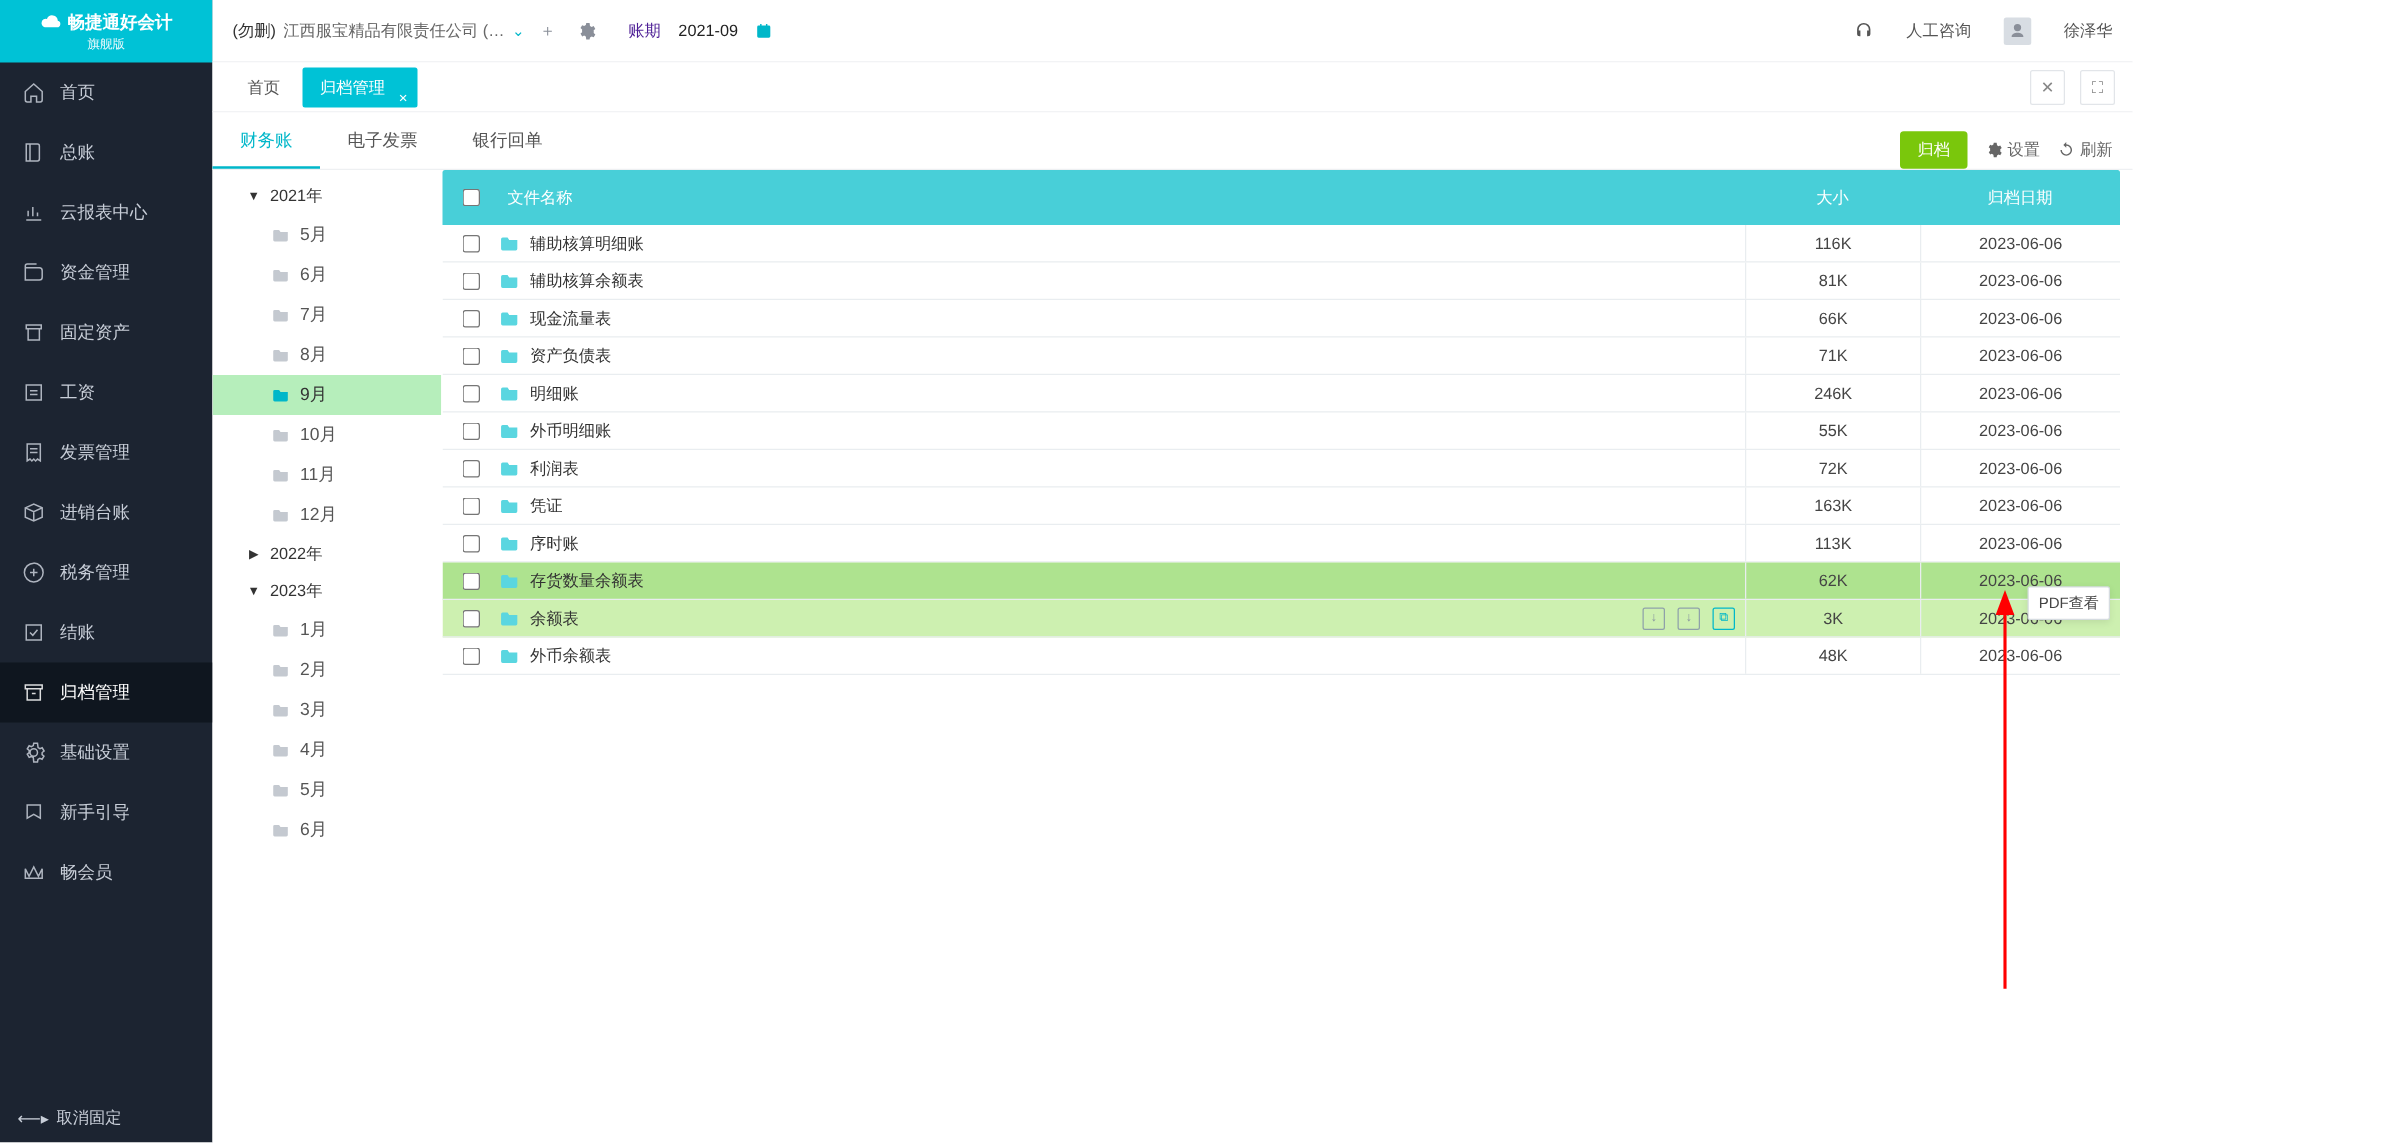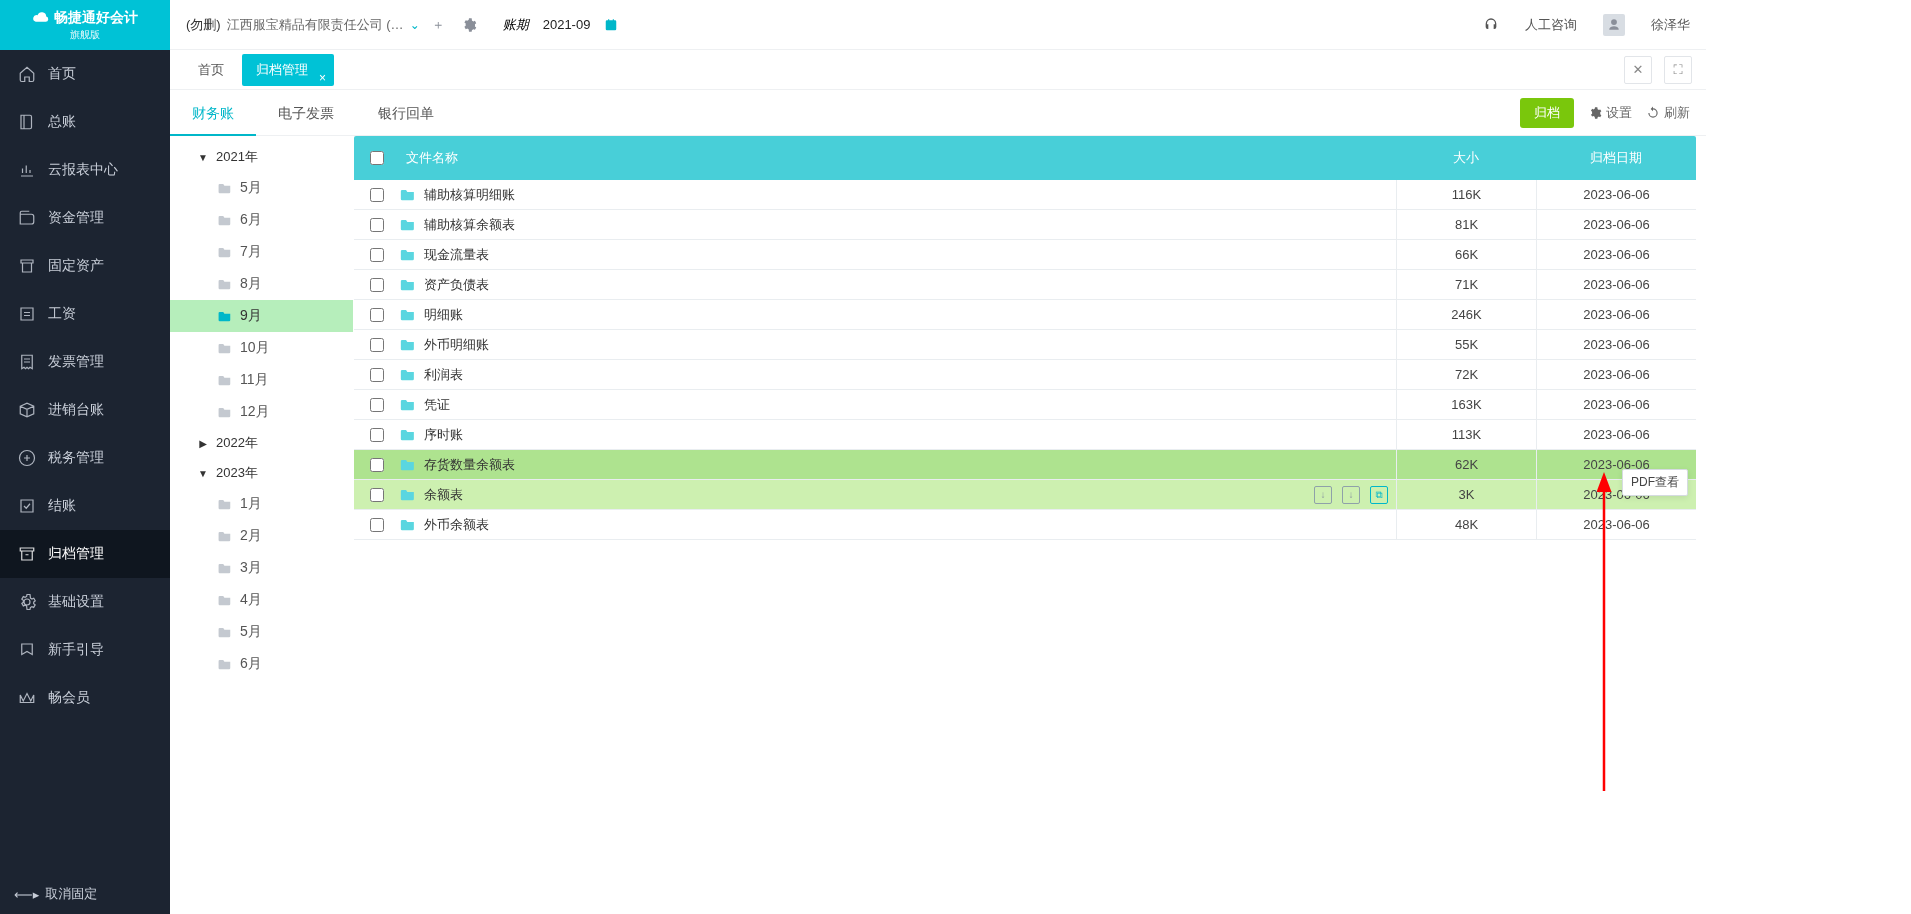--- a/index.html
+++ b/index.html
@@ -16,37 +16,37 @@
 .nav-icon { width: 18px; height: 18px; display: inline-flex; align-items: center; justify-content: center; opacity: .85; }
 .sidebar-footer { margin-top: auto; display: flex; align-items: center; gap: 6px; height: 40px; padding: 0 14px; font-size: 13px; color: #c8ced8; cursor: pointer; }
 
 
 .main { flex: 1; display: flex; flex-direction: column; min-width: 0; border-radius: 17px; }
 .topbar { height: 50px; display: flex; align-items: center; padding: 0 16px; border-bottom: 1px solid #eef0f2; gap: 8px; background: #fff; }
 .company-sel { display: flex; align-items: center; gap: 6px; cursor: pointer; }
 .company-name { color: #666; max-width: 230px; overflow: hidden; white-space: nowrap; text-overflow: ellipsis; }
 .chev { color: #00b7c9; font-size: 12px; }
 .top-icon { color: #8a8f99; cursor: pointer; padding: 4px; }
-.period-label { margin-left: 14px; color: #000000; font-style: italic; }
+.period-label { margin-left: 14px; color: #4c1d95; }
 .period-val { color: #222; margin-left: 6px; }
 .cal-icon { color: #00b7c9; margin-left: 6px; }
 .topbar-spacer { flex: 1; }
 .top-right { display: flex; align-items: center; gap: 26px; color: #555; }
 .avatar { width: 22px; height: 22px; background: #d8dde3; border-radius: 2px; display: inline-flex; align-items: center; justify-content: center; color: #8a8f99; }
 .close-btn, .expand-btn { width: 28px; height: 28px; border: 1px solid #e2e5e9; border-radius: 2px; display: inline-flex; align-items: center; justify-content: center; color: #888; cursor: pointer; margin-left: 8px; }
 
 
 .tabs { height: 40px; display: flex; align-items: center; padding: 0 14px; background: #fff; border-bottom: 1px solid #eef0f2; gap: 4px; }
 .tab { padding: 0 14px; height: 32px; line-height: 32px; color: #555; cursor: pointer; font-size: 13px; }
 .tab.active { background: #00c2d6; color: #fff; border-radius: 2px; position: relative; padding-right: 26px; }
 .tab .tab-close { position: absolute; right: 8px; top: 8px; font-size: 12px; }
 
 
 .content { flex: 1; background: #fff; display: flex; flex-direction: column; padding: 0; }
-.subtabs-row { display: flex; align-items: center; height: 46px; border-bottom: 1px solid #eef0f2; padding: 0 16px 0 0; }
+.subtabs-row { display: flex; align-items: flex-end; height: 46px; border-bottom: 1px solid #eef0f2; padding: 0 16px 0 0; }
 .subtabs { display: flex; }
 .subtab { padding: 0 22px; height: 46px; line-height: 46px; font-size: 14px; color: #555; cursor: pointer; border-bottom: 2px solid transparent; }
 .subtab.active { color: #00b7c9; border-bottom-color: #00b7c9; }
 .subtabs-actions { margin-left: auto; display: flex; align-items: center; gap: 14px; }
 .btn-primary { background: #7ac70c; color: #fff; padding: 6px 14px; border-radius: 3px; cursor: pointer; font-size: 13px; }
 .link-action { color: #666; cursor: pointer; display: inline-flex; align-items: center; gap: 4px; font-size: 13px; }
 
 
 .body { flex: 1; display: flex; min-height: 0; }
 .tree { width: 184px; border-right: 1px solid transparent; padding-top: 6px; overflow: auto; }

